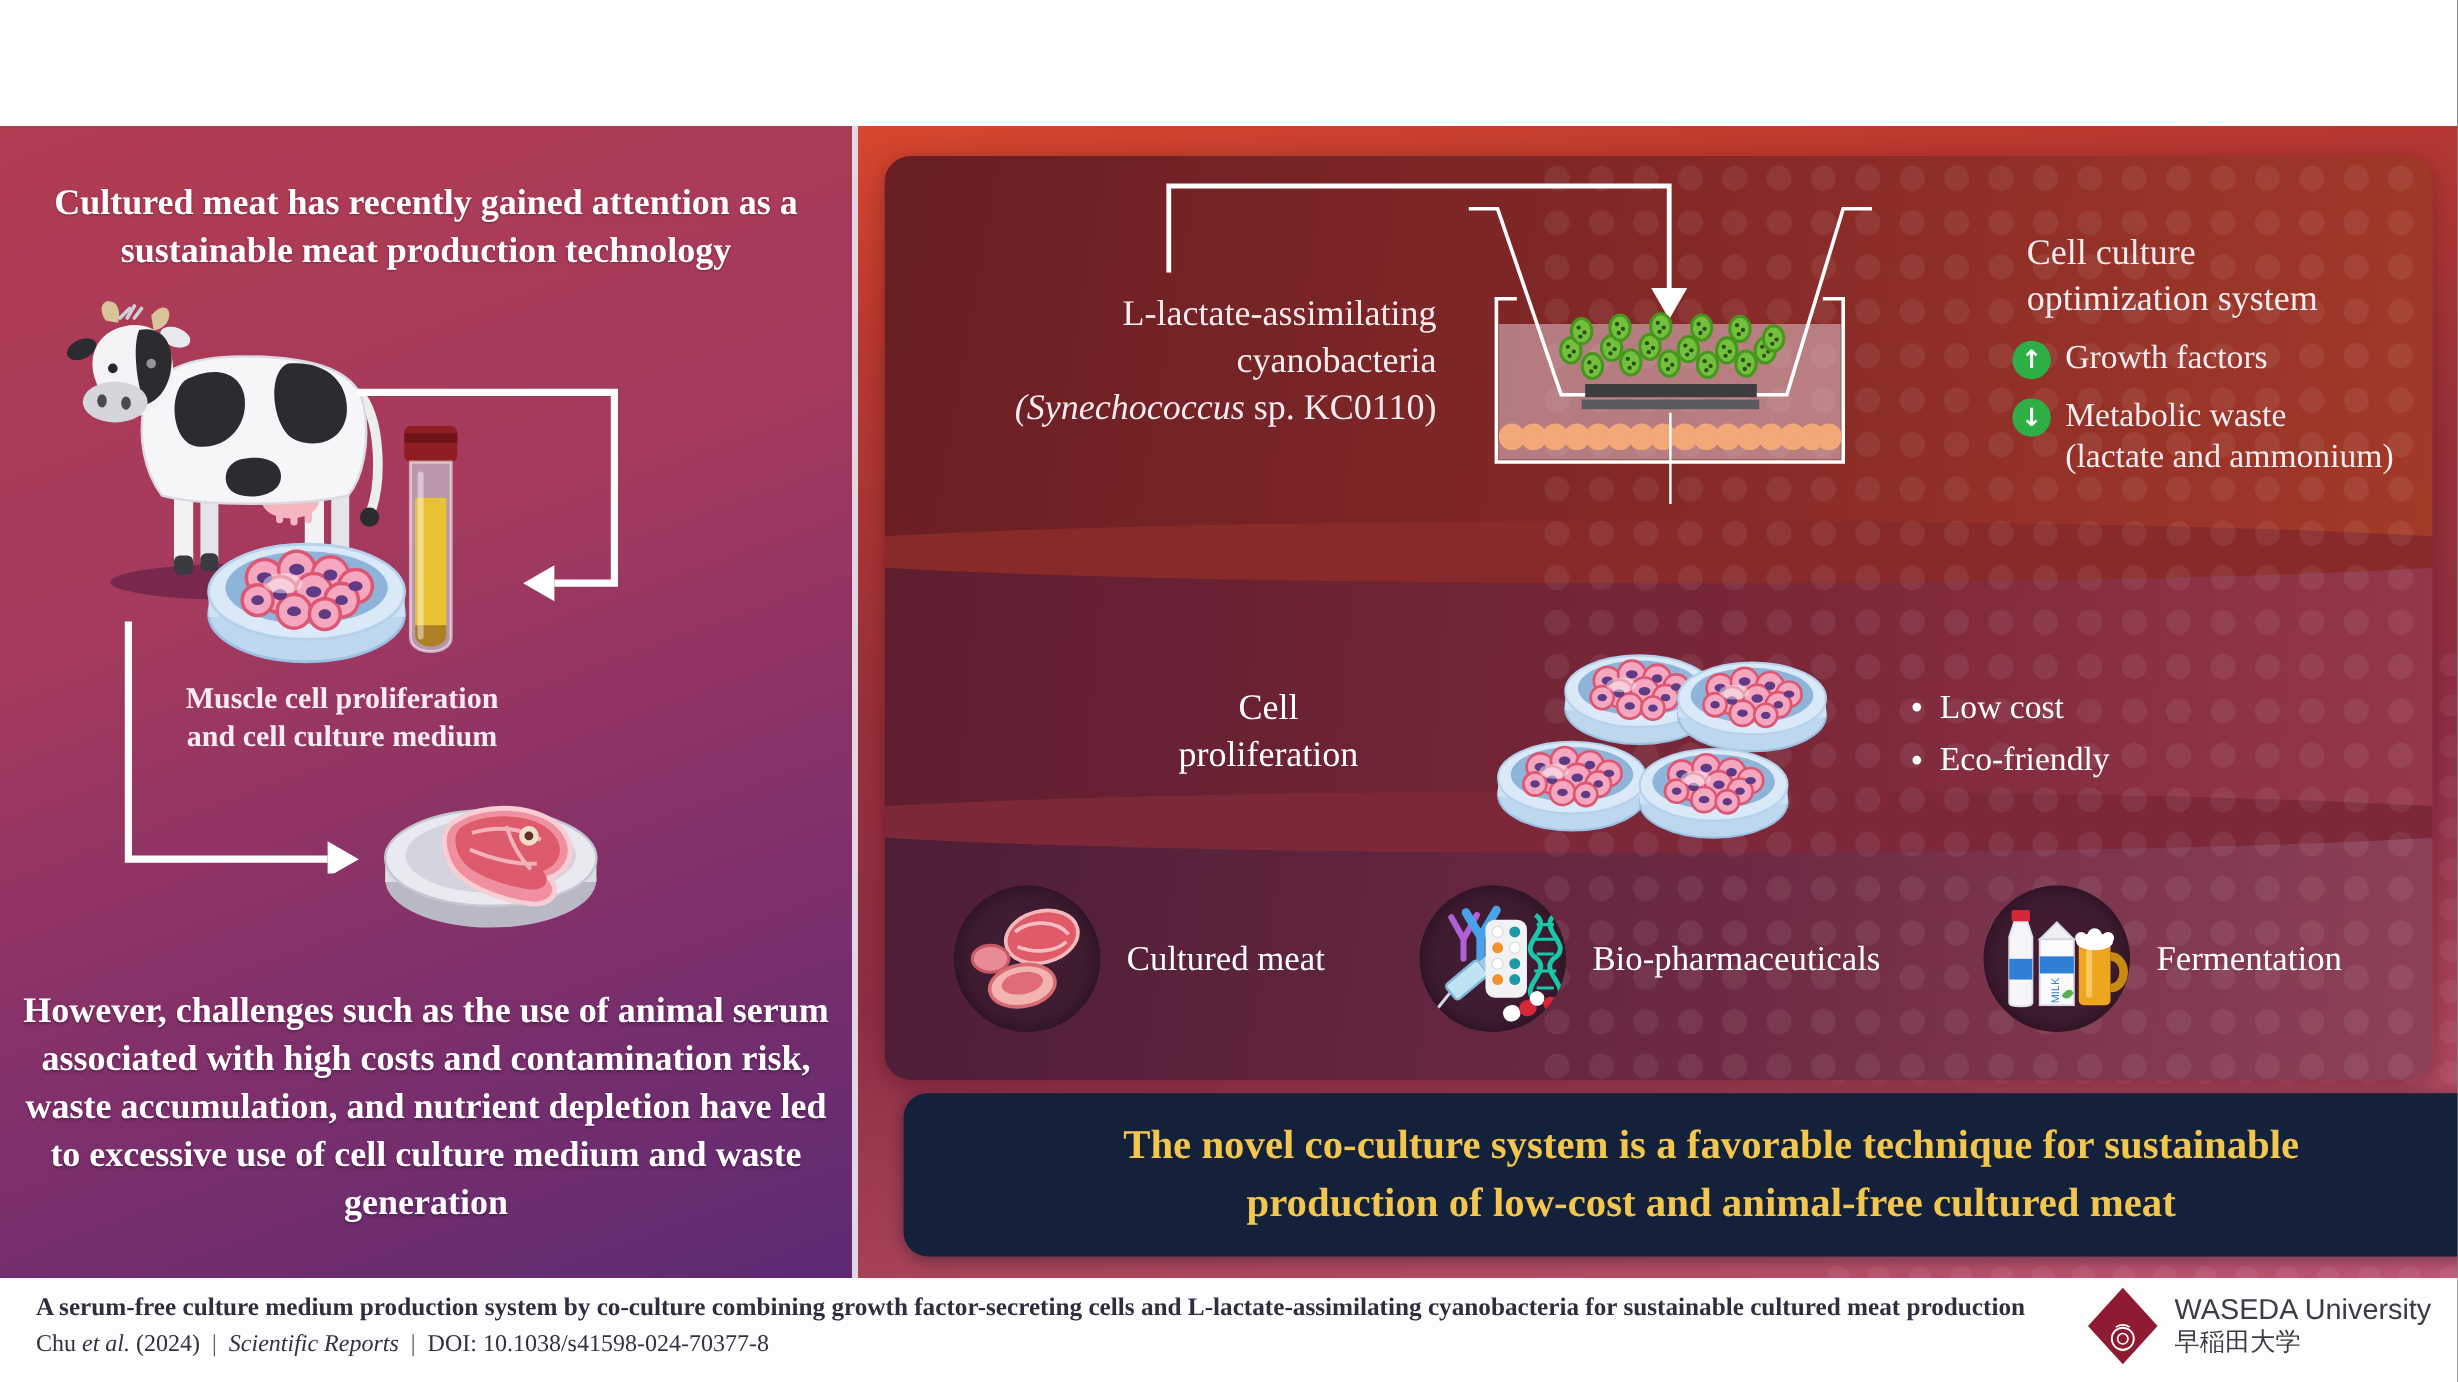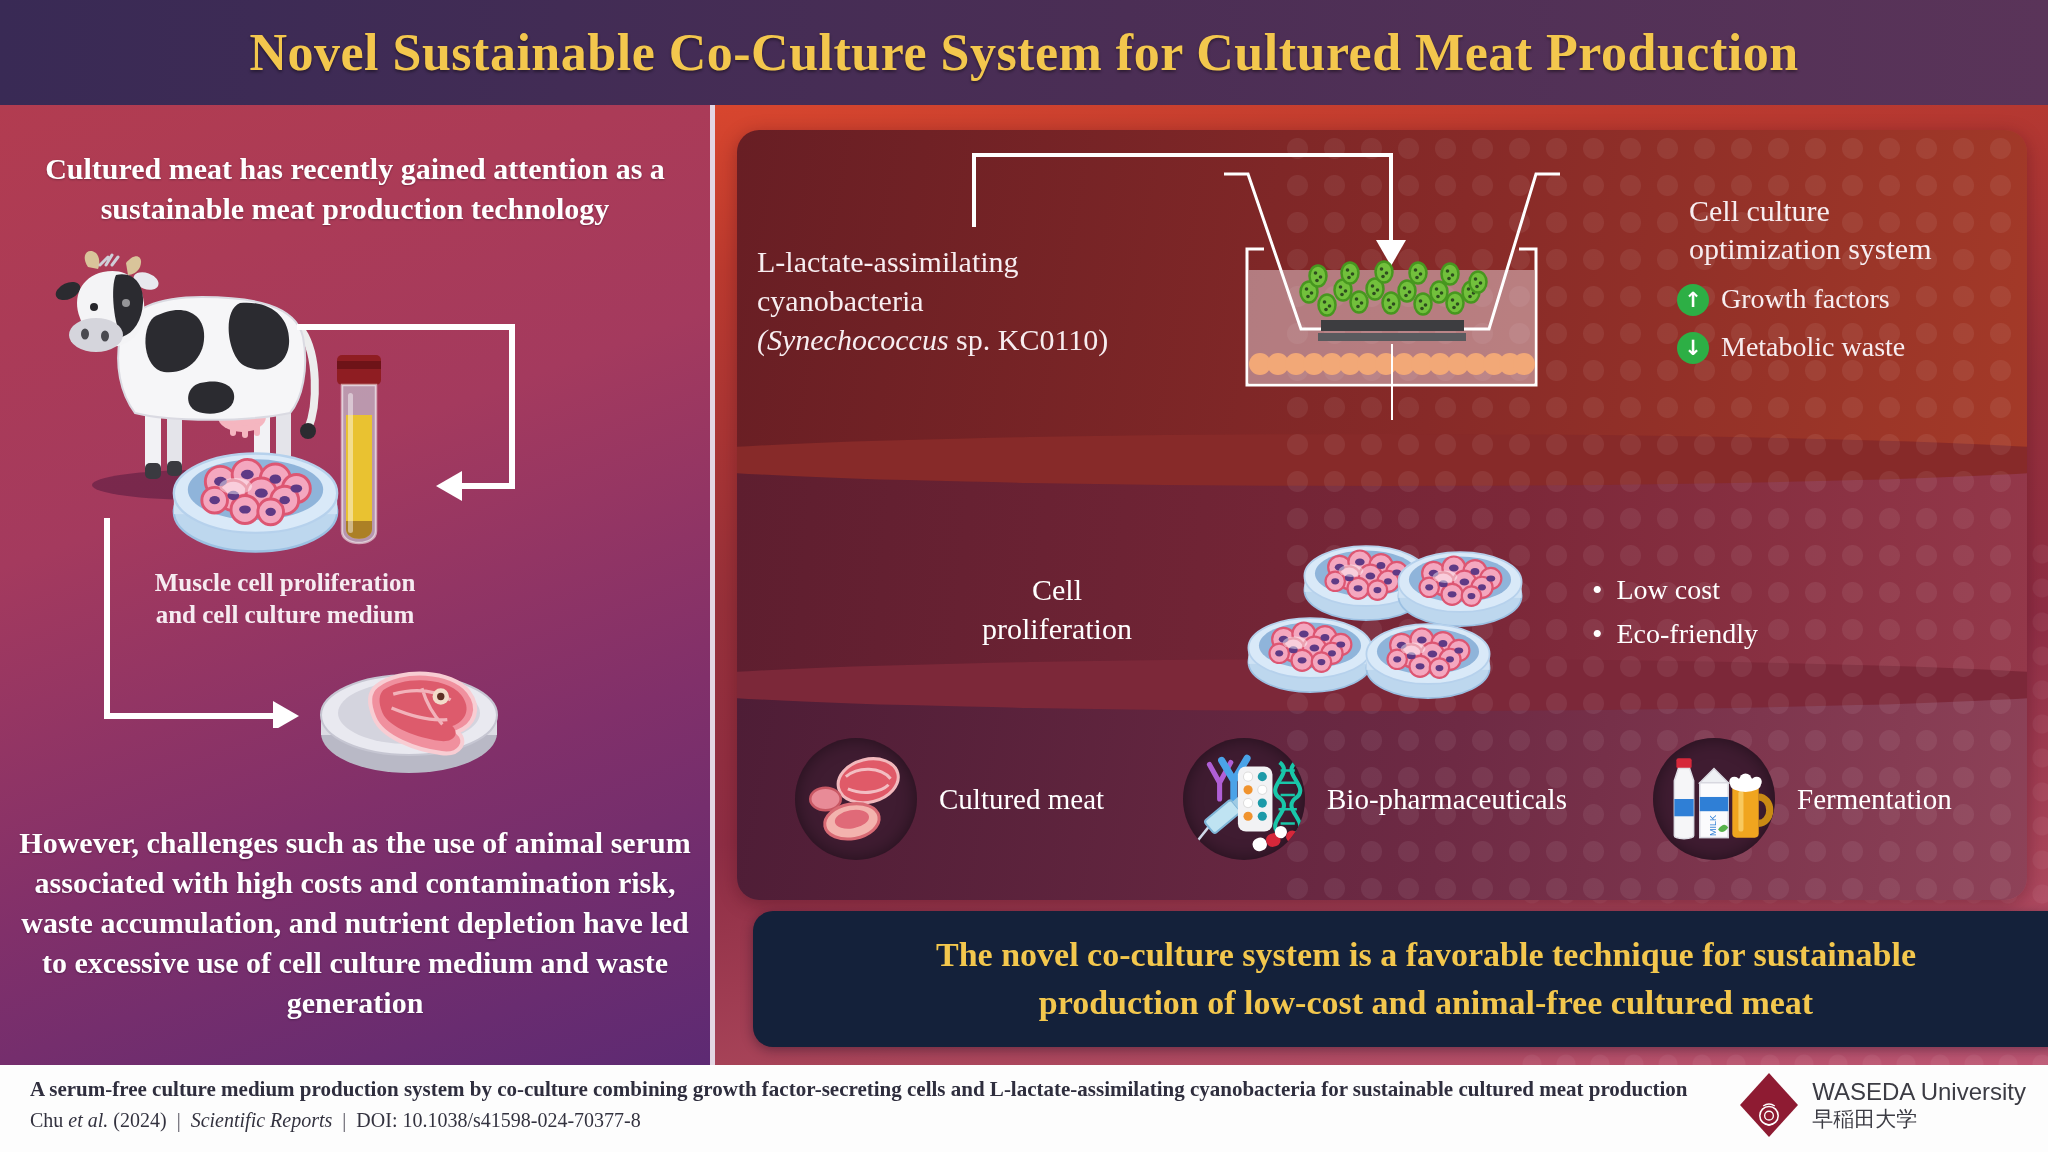--- a/index.html
+++ b/index.html
@@ -43,21 +43,21 @@
     background:linear-gradient(100deg,#4e1d36 0%,#6e2a44 55%,#8e4258 100%);}
   .zone3::before{content:"";position:absolute;top:-26px;left:-8%;width:116%;height:52px;border-radius:50%;
     background:#7c2839;}
   .dots{position:absolute;top:0;bottom:0;right:0;width:58%;pointer-events:none;
     background-image:radial-gradient(circle,rgba(255,255,255,.065) 10px,transparent 11px);
     background-size:37px 37px;}
   .panel-dots{position:absolute;right:0;bottom:0;width:40%;height:55%;pointer-events:none;
     background-image:radial-gradient(circle,rgba(255,255,255,.05) 9px,transparent 10px);
     background-size:34px 34px;}
 
-  .cyano-label{position:absolute;left:20px;top:112px;width:440px;text-align:left;
+  .cyano-label{position:absolute;left:20px;top:112px;width:440px;text-align:right;
     font-size:30px;line-height:39px;color:#f7edf0;}
   .animal-label{position:absolute;left:430px;top:290px;width:460px;text-align:center;
     font-size:26px;line-height:33px;color:#f7edf0;}
   .it{font-style:italic;}
 
   .opt-block{position:absolute;left:940px;top:62px;width:350px;color:#f7edf0;}
   .opt-title{font-size:30px;line-height:38px;margin-left:12px;}
   .opt-item{display:flex;align-items:flex-start;margin-top:14px;font-size:28px;line-height:34px;}
   .badge{flex:0 0 auto;width:32px;height:32px;border-radius:50%;background:#2daf45;color:#fff;
     display:flex;align-items:center;justify-content:center;font-size:21px;font-weight:700;
@@ -130,23 +130,20 @@
       </g>
       <g id="greencell">
         <ellipse rx="8.5" ry="10.5" fill="#72c03c" stroke="#47971f" stroke-width="2.5"></ellipse>
         <circle cx="-2.5" cy="-3" r="1.8" fill="#2e4d1f"></circle>
           <circle cx="2.5" cy="1" r="1.8" fill="#2e4d1f"></circle>
           <circle cx="-1" cy="4.5" r="1.8" fill="#2e4d1f"></circle>
       </g>
     </defs>
   </svg>
 
-  <div class="header">
-    <div class="title">Novel Sustainable Co-Culture System for Cultured Meat Production</div>
-  </div>
 
   <div class="main">
 
     <div class="left-panel">
       <p class="bold-statement intro">Cultured meat has recently gained attention as a sustainable meat production technology</p>
 
       <svg class="abs" style="left:50px;top:118px" width="290" height="285" viewBox="0 0 290 285">
         <ellipse cx="150" cy="262" rx="108" ry="15" fill="rgba(40,10,45,.35)"></ellipse>
         <g>
           <rect x="95" y="175" width="16" height="76" rx="6" fill="#f2f2f5"></rect>
@@ -299,20 +296,21 @@
             <div>optimization system</div>
           </div>
           <div class="opt-item">
             <span class="badge">↑</span>
             <span>Growth factors</span>
           </div>
           <div class="opt-item">
             <span class="badge">↓</span>
             <span>Metabolic waste</span>
           </div>
+          <div class="opt-sub">(lactate and ammonium)</div>
         </div>
 
         <div class="prolif-label">
           <div>Cell</div>
           <div>proliferation</div>
         </div>
 
         <svg class="abs" style="left:505px;top:395px" width="285" height="178" viewBox="0 0 285 178">
           <use href="#dishsym" transform="translate(58,0) scale(0.88)"></use>
           <use href="#dishsym" transform="translate(152,6) scale(0.88)"></use>

